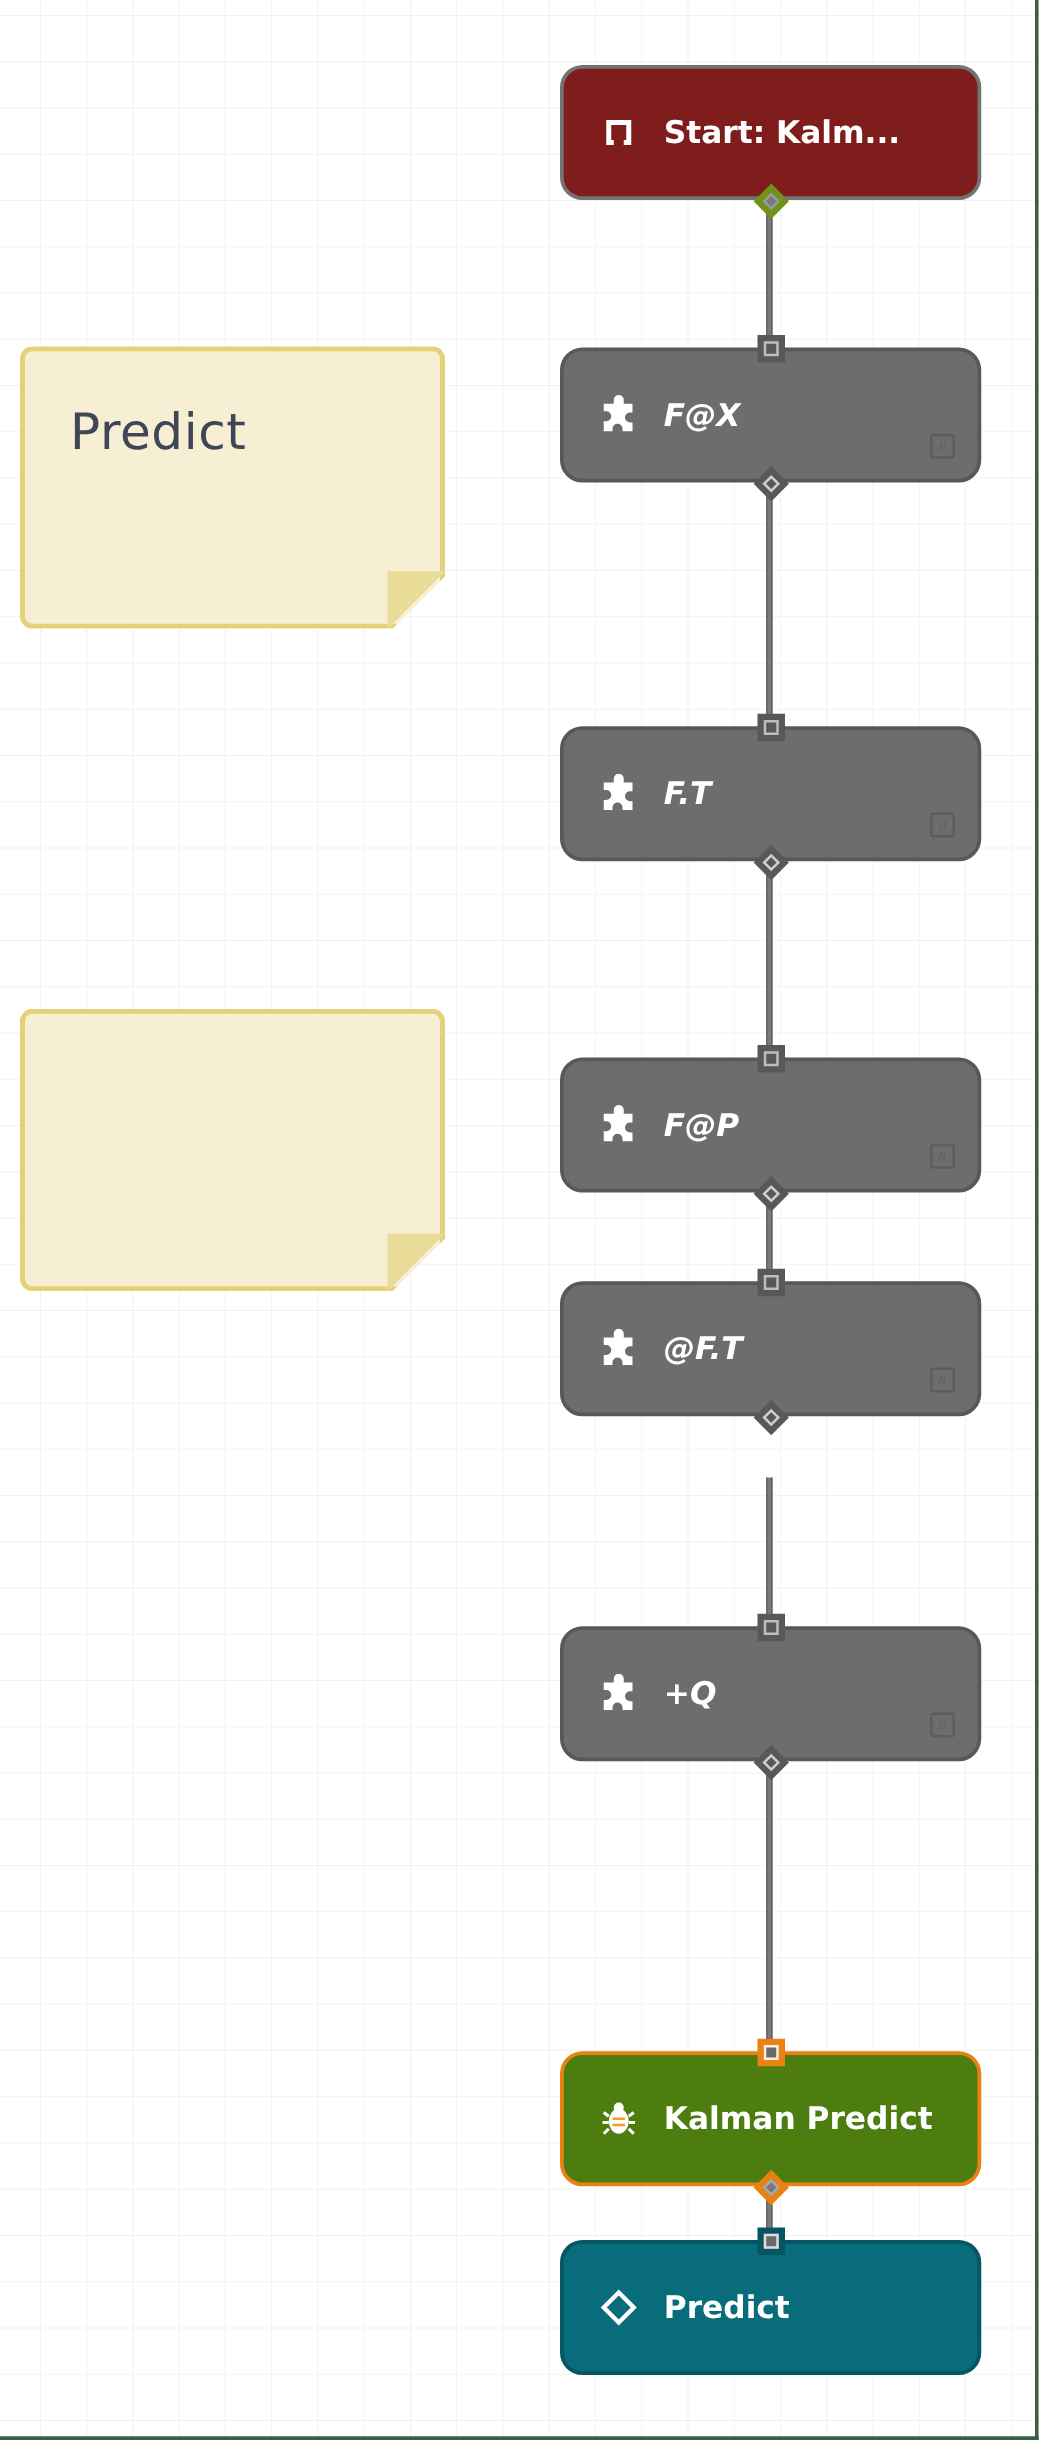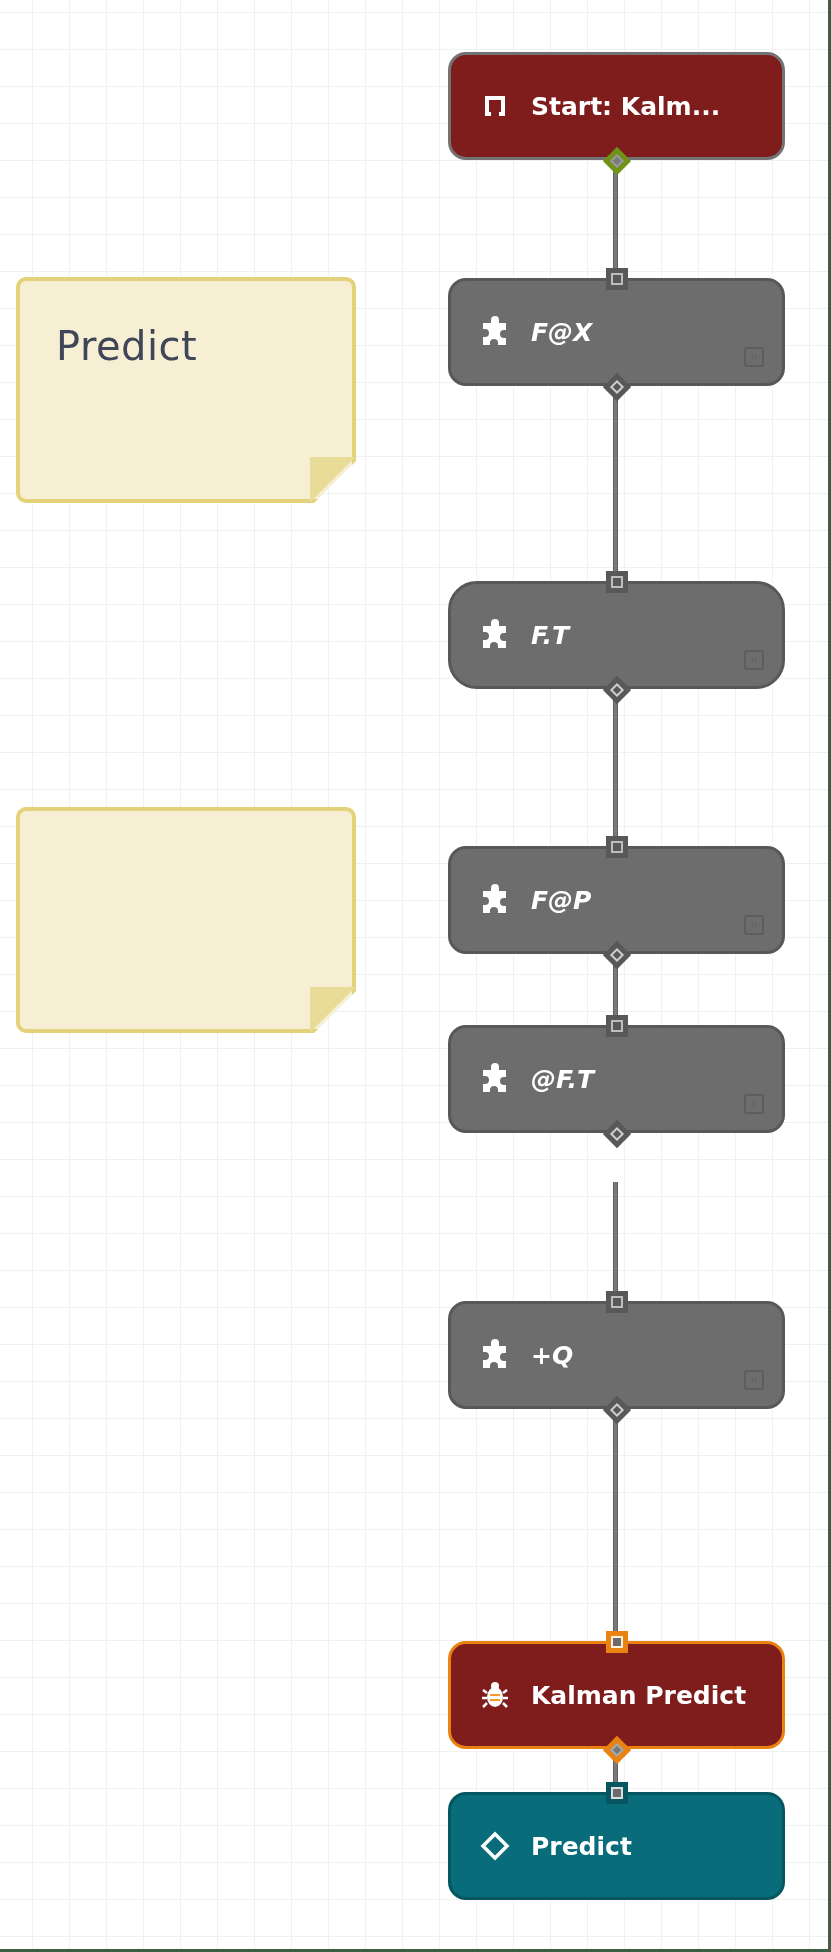--- a/index.html
+++ b/index.html
@@ -23,21 +23,21 @@
       border-radius: 18px; box-sizing: border-box;
       display: flex; align-items: center;
       color: #ffffff;
     }
     .node .icon { position: absolute; left: 28px; top: 50%; transform: translateY(-50%); width: 32px; height: 32px; display:flex; align-items:center; justify-content:center; }
     .node .label { position: absolute; left: 80px; top: 50%; transform: translateY(-50%); font-size: 25px; font-weight: bold; letter-spacing: 0px; white-space: nowrap; }
     .node .badge { position: absolute; right: 18px; bottom: 16px; width: 20px; height: 20px; border: 2px solid #5d5d5d; border-radius: 3px; box-sizing: border-box; font-size: 9px; color: #555; display:flex; align-items:center; justify-content:center; font-family: "DejaVu Sans Mono", monospace; }
 
     .n-start { background: #7f1d1d; border: 3px solid #737373; padding-left: 28px; }
     .n-func { background: #6d6d6d; border: 3px solid #585858; font-style: italic; }
-    .n-kalman { background: #7f1d1d; border: 3px solid #e98210; }
+    .n-kalman { background: #4d7c0f; border: 3px solid #e98210; }
     .n-output { background: #086c7a; border: 3px solid #055661; }
 
     .port-in {
       position: absolute; left: 50%; top: -13px; width: 22px; height: 22px; margin-left: -11px;
       box-sizing: border-box; display:flex; align-items:center; justify-content:center;
     }
     .port-in .inner { width: 12px; height: 12px; border: 2px solid #bdbdbd; box-sizing: border-box; }
     .port-out {
       position: absolute; left: 50%; bottom: -14px; width: 20px; height: 20px; margin-left: -10px;
       transform: rotate(45deg); box-sizing: border-box; display:flex; align-items:center; justify-content:center;
@@ -113,21 +113,21 @@
         <path d="M12 4 a4 4 0 0 1 8 0 v3 h7 v7 h-2 a4 4 0 0 0 0 8 h2 v7 h-8 v-2 a4 4 0 0 0 -8 0 v2 H4 v-8 h2 a4 4 0 0 0 0 -8 H4 V7 h8 z" fill="#ffffff"></path>
       </svg>
   </span>
   <span class="label">F@X</span>
   <span class="badge">⁞⁞</span>
   <span class="port-out">
       <span class="inner"></span>
     </span>
 </div>
 
-<div class="node n-func" style="top:581px;border-radius:29px;">
+<div class="node n-func" style="top:581px;">
   <span class="port-in">
       <span class="inner"></span>
     </span>
   <span class="icon">
     <svg width="32" height="32" viewBox="0 0 32 32">
         <path d="M12 4 a4 4 0 0 1 8 0 v3 h7 v7 h-2 a4 4 0 0 0 0 8 h2 v7 h-8 v-2 a4 4 0 0 0 -8 0 v2 H4 v-8 h2 a4 4 0 0 0 0 -8 H4 V7 h8 z" fill="#ffffff"></path>
       </svg>
   </span>
   <span class="label">F.T</span>
   <span class="badge">⁞⁞</span>

